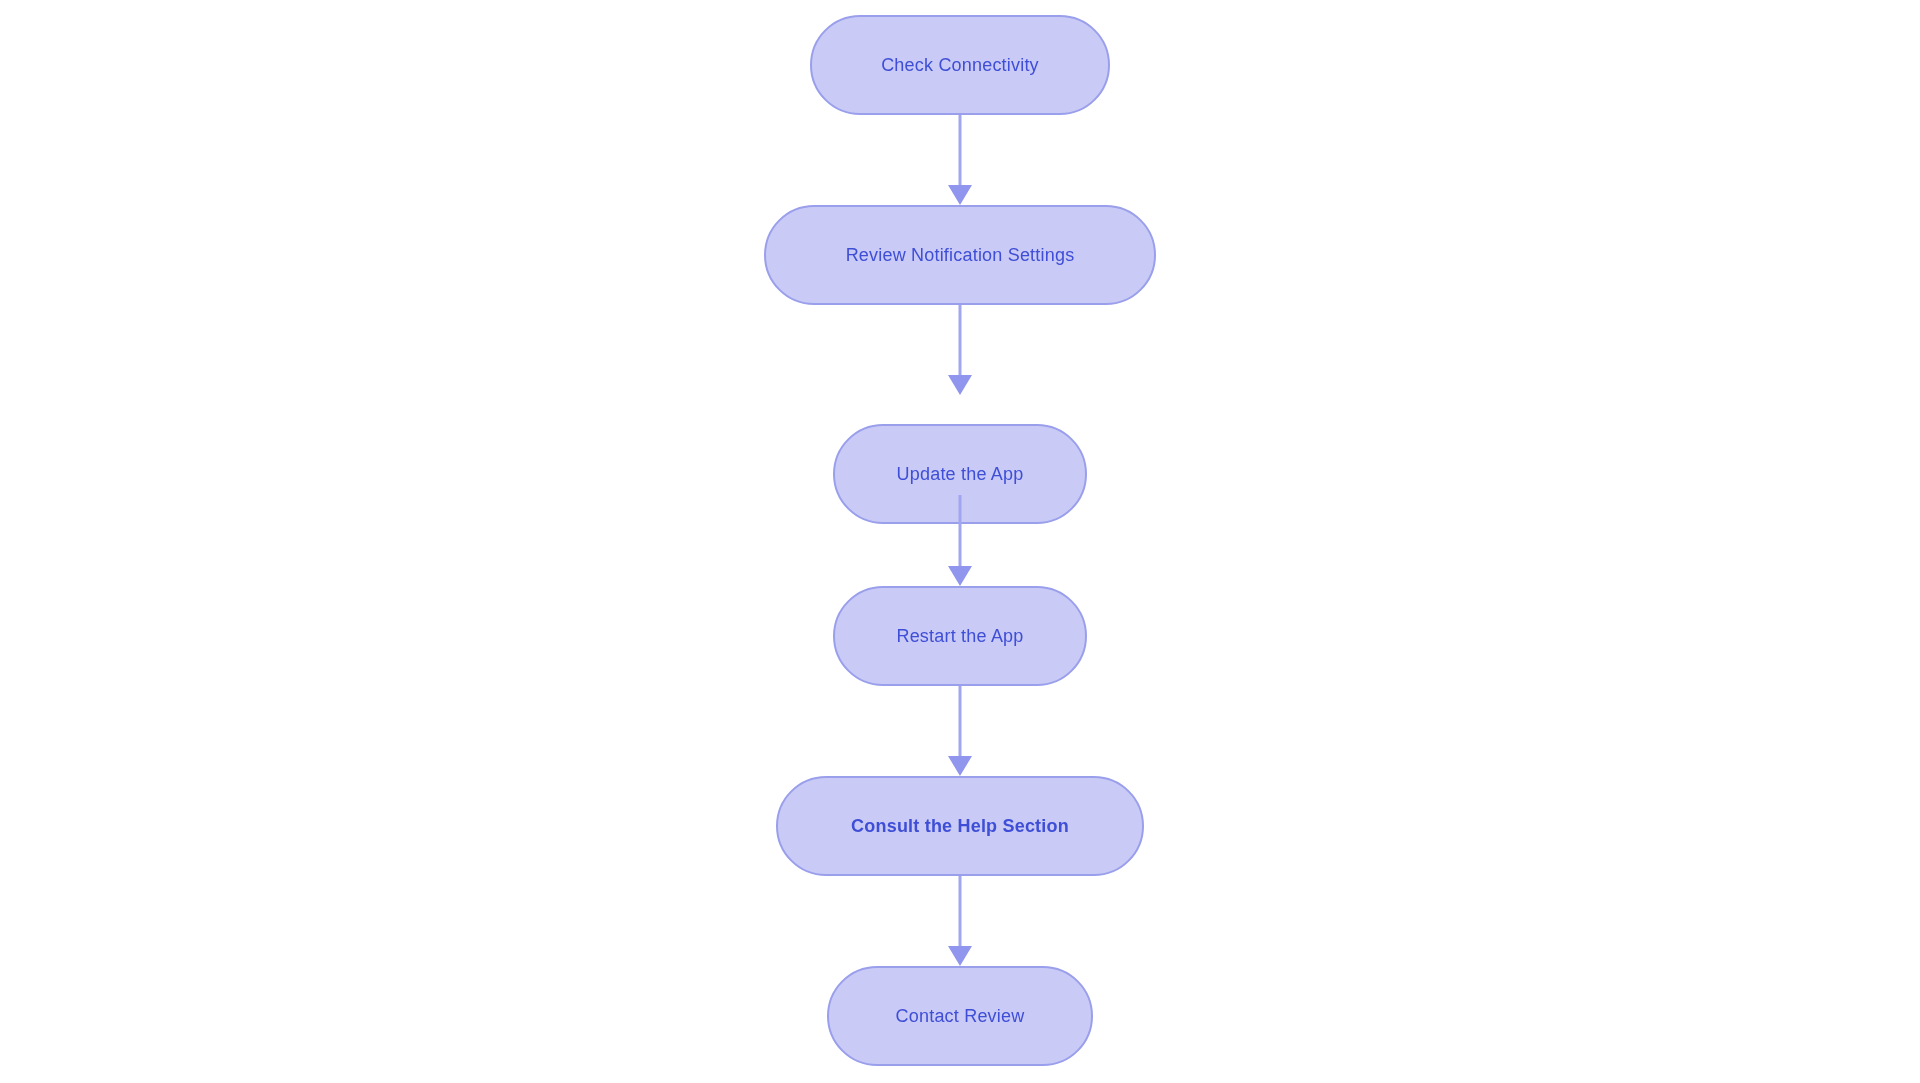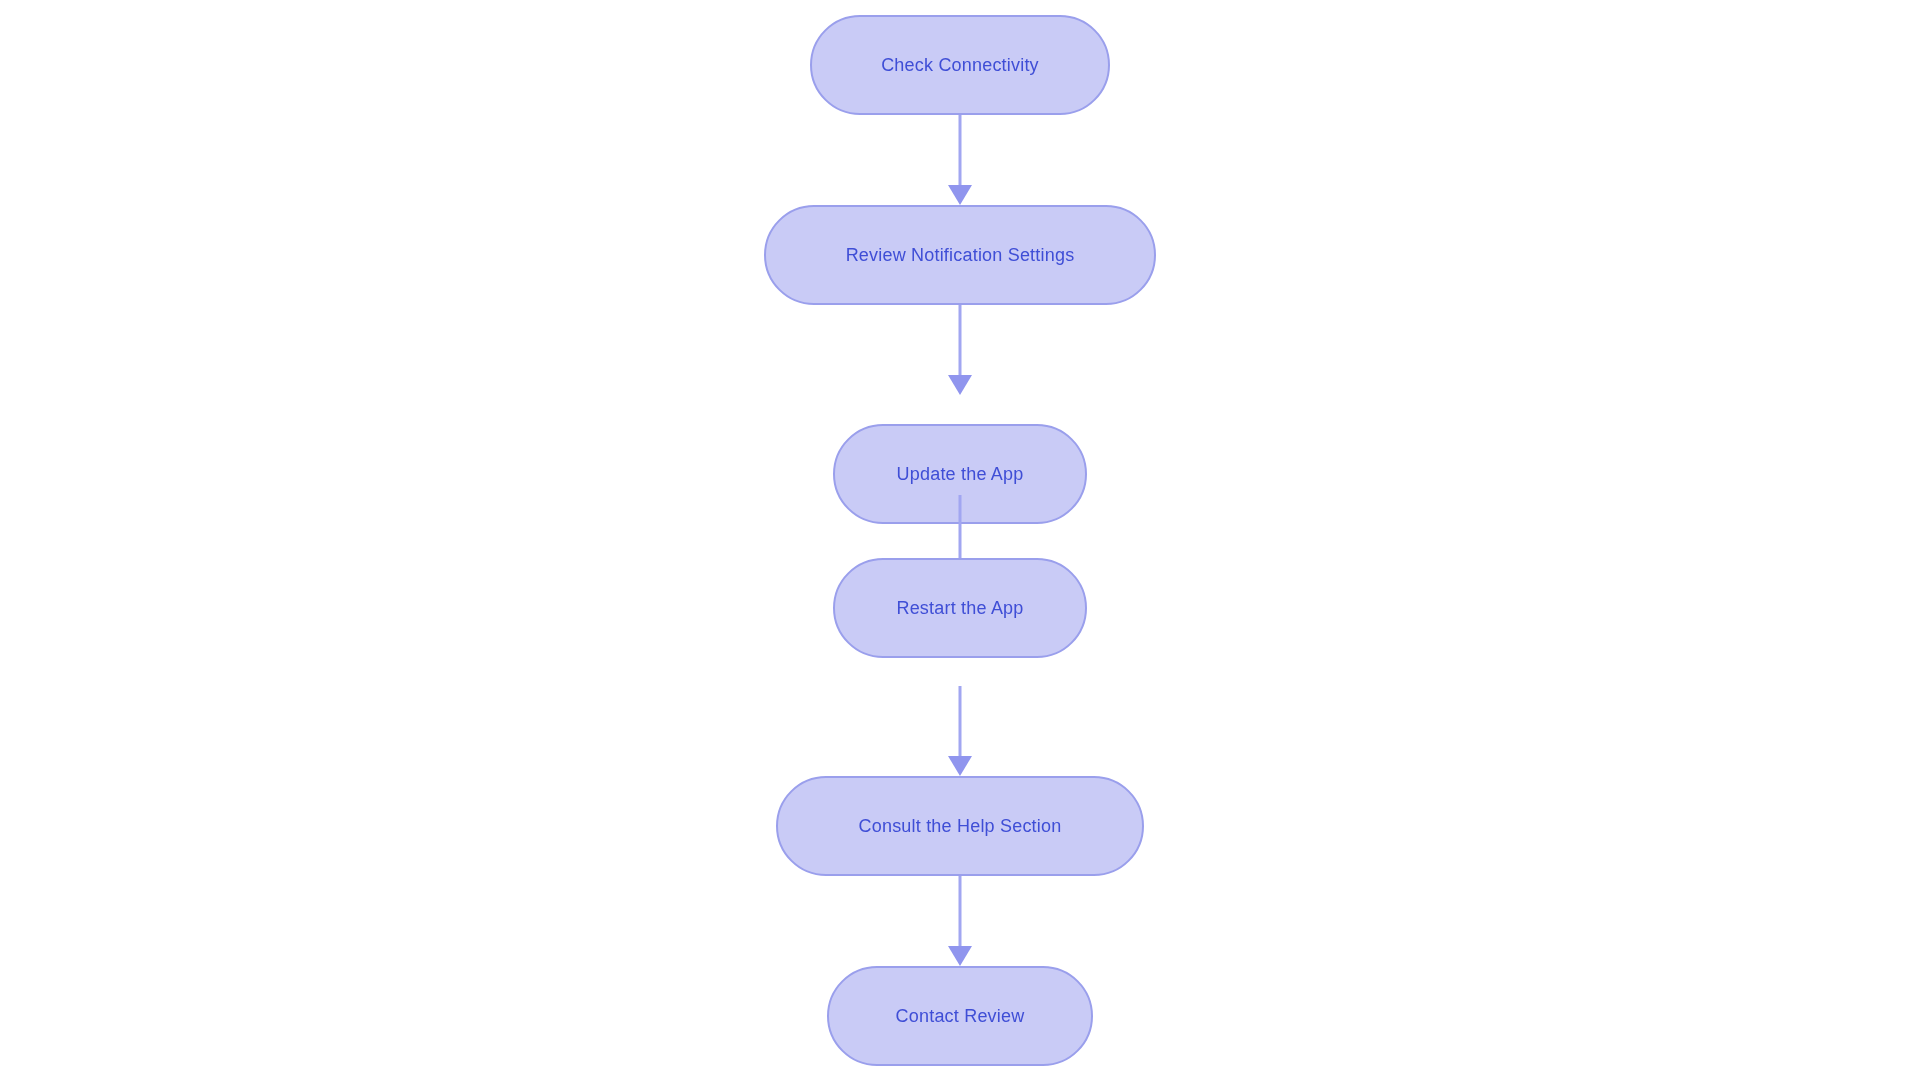--- a/index.html
+++ b/index.html
@@ -30,22 +30,22 @@
   }
   .node span {
     color: var(--node-text, #3f4ed6);
     font-size: 18px;
     letter-spacing: 0.2px;
     white-space: nowrap;
   }
   .n1 { top: 15px;  width: 300px; }
   .n2 { top: 205px; width: 392px; text-align: right; }
   .n3 { top: 395px; width: 254px; margin-top: 29px; }
-  .n4 { top: 558px; width: 254px; align-items: center; }
-  .n5 { top: 776px; width: 368px; }
+  .n4 { top: 586px; width: 254px; align-items: center; }
+  .n5 { top: 776px; width: 368px; font-weight: bold; }
   .n6 { top: 966px; width: 266px; }
 
   .arrow {
     position: absolute;
     left: 50%;
     transform: translateX(-50%);
     width: 24px;
   }
   .a1 { top: 115px; height: 90px; }
   .a2 { top: 305px; height: 90px; }

